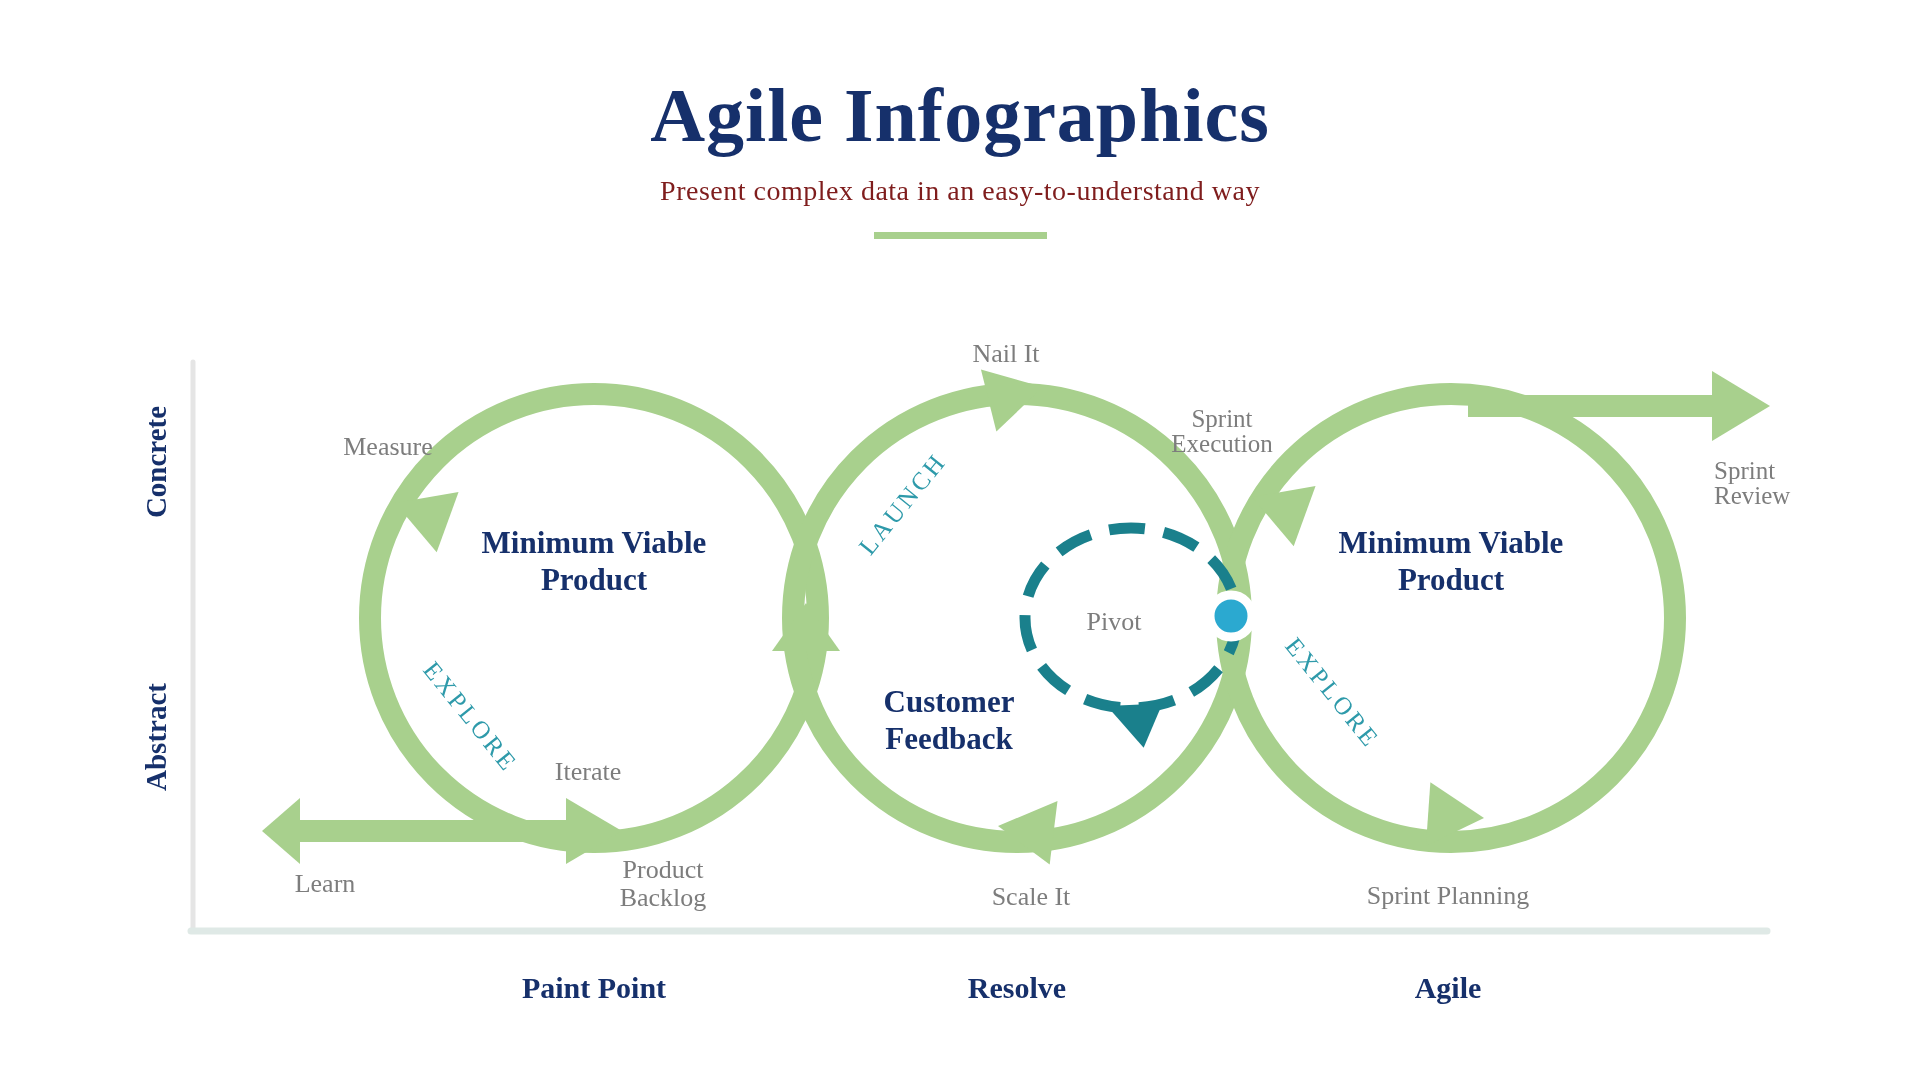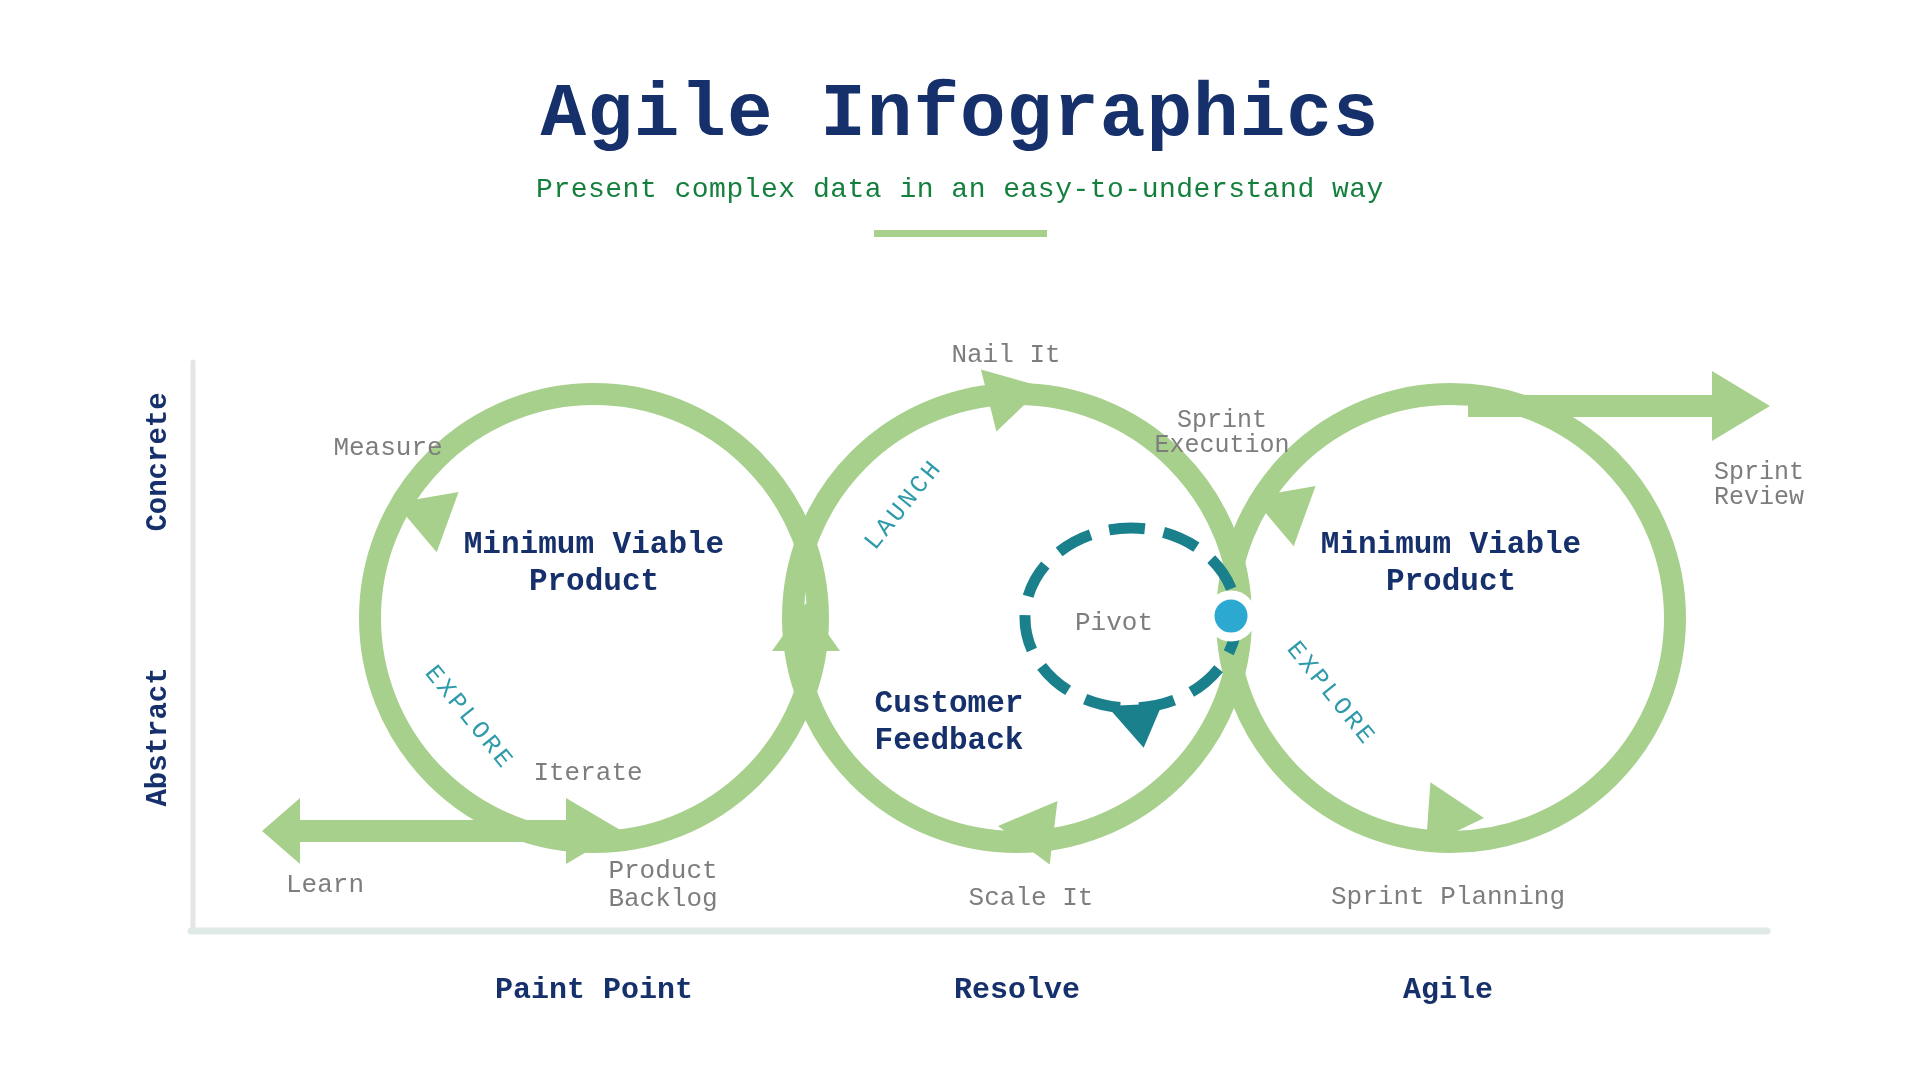--- a/index.html
+++ b/index.html
@@ -1,25 +1,25 @@
 <!DOCTYPE html>
 <html><head>
 <meta charset="utf-8">
 <style>
   html,body{margin:0;padding:0;background:#ffffff;}
   #stage{
     position:relative;width:1920px;height:1080px;overflow:hidden;background:#ffffff;
-    font-family:Liberation Mono, monospace;
+    font-family:Liberation Serif, serif;
   }
   .header{position:absolute;top:0;left:0;width:1920px;text-align:center;}
   .title{
     margin-top:72px;font-size:76px;font-weight:bold;color:#16306B;letter-spacing:1px;
   }
   .subtitle{
-    margin-top:16px;font-size:28px;color:#15803d;letter-spacing:0.5px;
+    margin-top:16px;font-size:28px;color:#7f1d1d;letter-spacing:0.5px;
   }
   .divider{
     width:173px;height:7px;margin:25px auto 0 auto;background:#A8D08D;
   }
   svg{position:absolute;top:0;left:0;}
   .t-gray{font-size:26px;}
   .t-gray-sm{font-size:25px;}
   .t-navy{font-size:31px;font-weight:bold;}
   .t-bottom{font-size:30px;font-weight:bold;}
   .t-axis{font-size:29px;font-weight:bold;}

